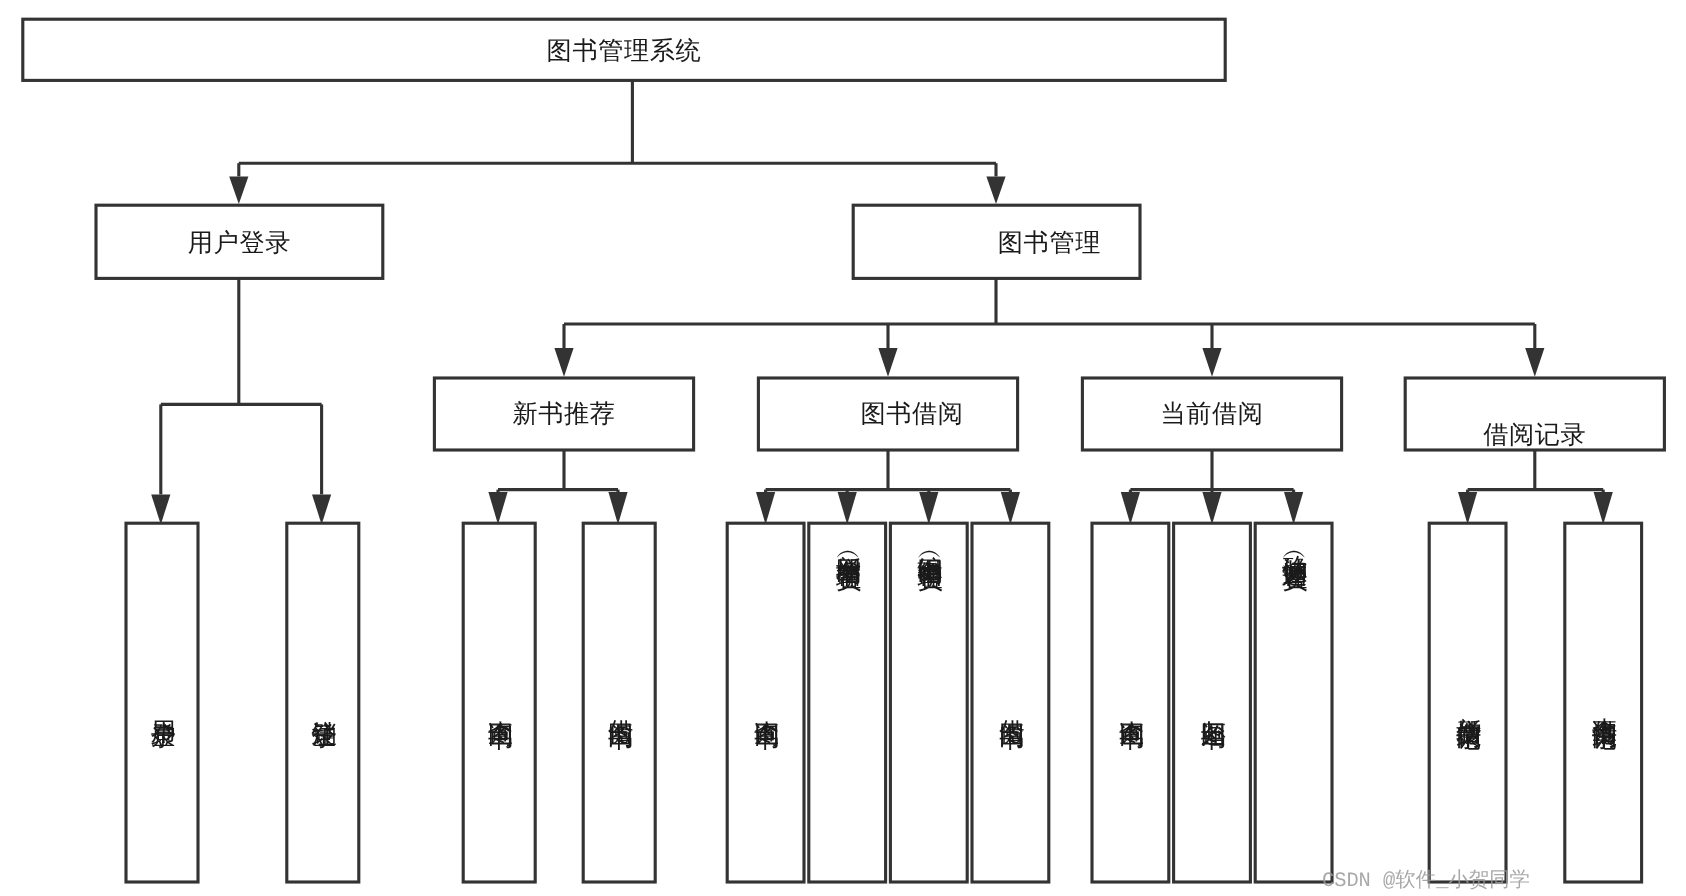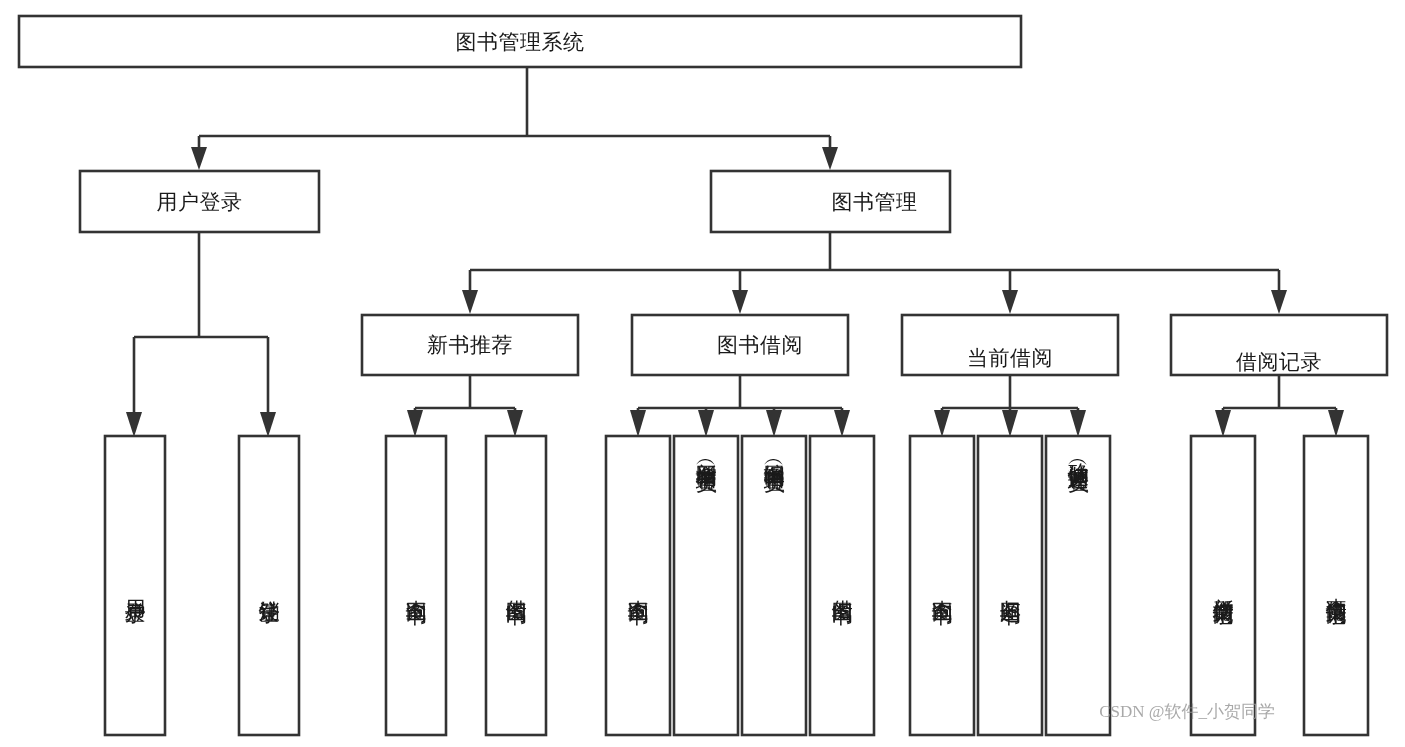--- a/index.html
+++ b/index.html
@@ -69,22 +69,22 @@
   .horiz-text {
     font-family: "Liberation Sans", "DejaVu Sans", sans-serif;
     font-size: 21px;
     color: #1a1a1a;
     white-space: nowrap;
     letter-spacing: 0.5px;
   }
   #watermark {
     position: absolute;
     right: 8px;
-    bottom: 24px;
-    font-family: Liberation Serif, serif;
+    bottom: 3px;
+    font-family: Liberation Mono, monospace;
     font-size: 17px;
     color: #9a9a9a;
     opacity: 0.85;
     white-space: nowrap;
     pointer-events: none;
   }
 </style>
 </head>
 <body>
 
@@ -194,21 +194,21 @@
   </div>
 
   <div class="horiz-text-wrap" style="left:362px; top:315px; width:216px; height:60px;">
     <span class="horiz-text">新书推荐</span>
   </div>
 
   <div class="horiz-text-wrap" style="left:632px; top:315px; width:216px; height:60px;margin-left:20px;">
     <span class="horiz-text">图书借阅</span>
   </div>
 
-  <div class="horiz-text-wrap" style="left:902px; top:328px; width:216px; height:60px;">
+  <div class="horiz-text-wrap" style="left:902px; top:315px; width:216px; height:60px;">
     <span class="horiz-text">当前借阅</span>
   </div>
 
   <div class="horiz-text-wrap" style="left:1171px; top:332px; width:216px; height:60px;">
     <span class="horiz-text">借阅记录</span>
   </div>
 
   <div class="vert-text-wrap" style="left:105px; top:436px; width:60px; height:299px;">
     <span class="vert-text">用户登录</span>
   </div>

